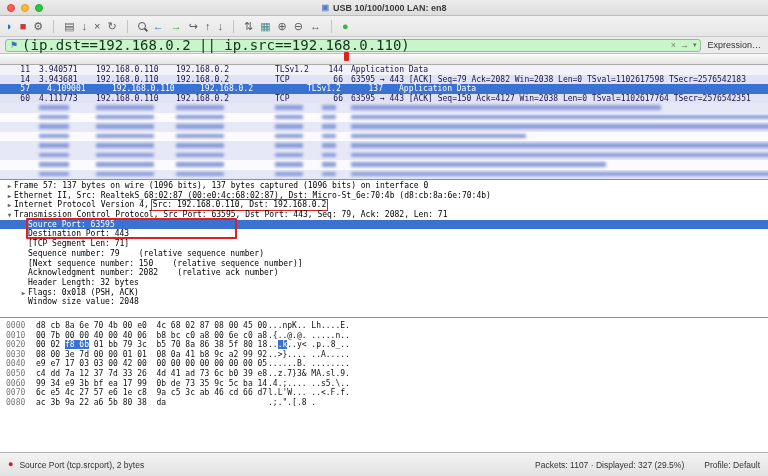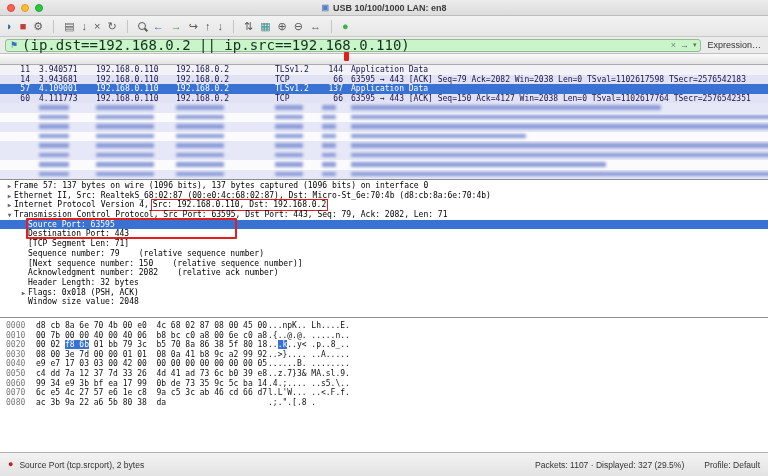--- a/index.html
+++ b/index.html
@@ -38,21 +38,21 @@
   .grid { display:grid; grid-template-columns:34px 57px 80px 99px 47px 29px 1fr; }
   .colhead { height:11px; flex:0 0 11px; background:linear-gradient(#fbfbfb,#e3e3e3); border-bottom:1px solid #ababab; font-size:8px; color:#222; }
   .colhead > div { padding:1px 0 0 5px; border-right:1px solid #cfcfcf; overflow:hidden; white-space:nowrap;margin-top:16px; }
   .plist { flex:0 0 114px; height:114px; overflow:hidden; font-family:"DejaVu Sans Mono", monospace; font-size:8px; background:#fff; }
   .prow { height:9.5px; line-height:9.5px; white-space:nowrap; }
   .prow > div { overflow:hidden; padding-left:5px; }
   .prow > .c-no { text-align:right; padding-left:0; padding-right:4px; }
   .prow > .c-len { text-align:right; padding-left:0; padding-right:3px; }
   .prow.tls { background:#f2f2f8; color:#14144a; }
   .prow.tcp { background:#e2e2f5; color:#14144a; }
-  .prow.sel { background:#3a72d4; color:#fff; }
+  .prow.sel { background:#3a72d4; color:#fff;gap:8px; }
   .prow.blur-a { background:#e6e8f7; }
   .prow.blur-b { background:#fbfbfd; }
   .bar { display:inline-block; height:4.5px; background:#8b9bd8; border-radius:1px; vertical-align:middle; filter:blur(1.5px); }
 
   
   .details { flex:0 0 138px; height:138px; border-top:1px solid #8e8e8e; background:#fff; font-family:"DejaVu Sans Mono", monospace; font-size:8px; position:relative; padding-top:1px; overflow:hidden; }
   .drow { height:9.7px; line-height:9.7px; white-space:pre; display:flex; align-items:center; }
   .drow .tri { display:inline-block; width:9px; flex:0 0 9px; font-size:6px; color:#666; text-align:center; }
   .drow.i0 { padding-left:5px; }
   .drow.i1 { padding-left:19px; }

